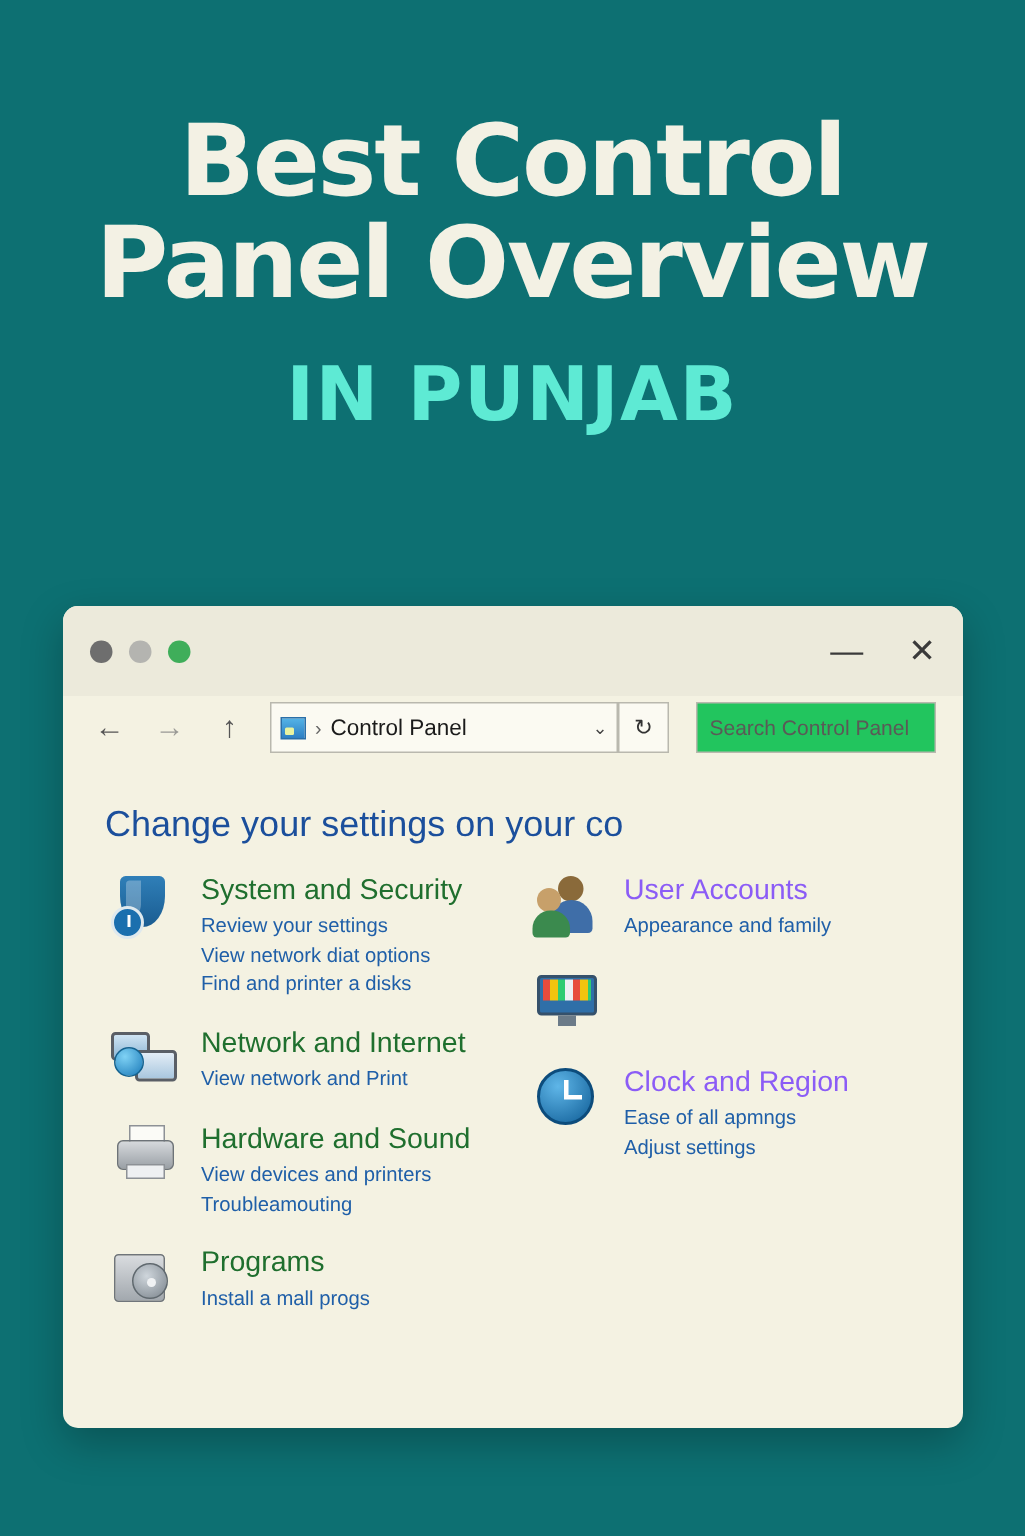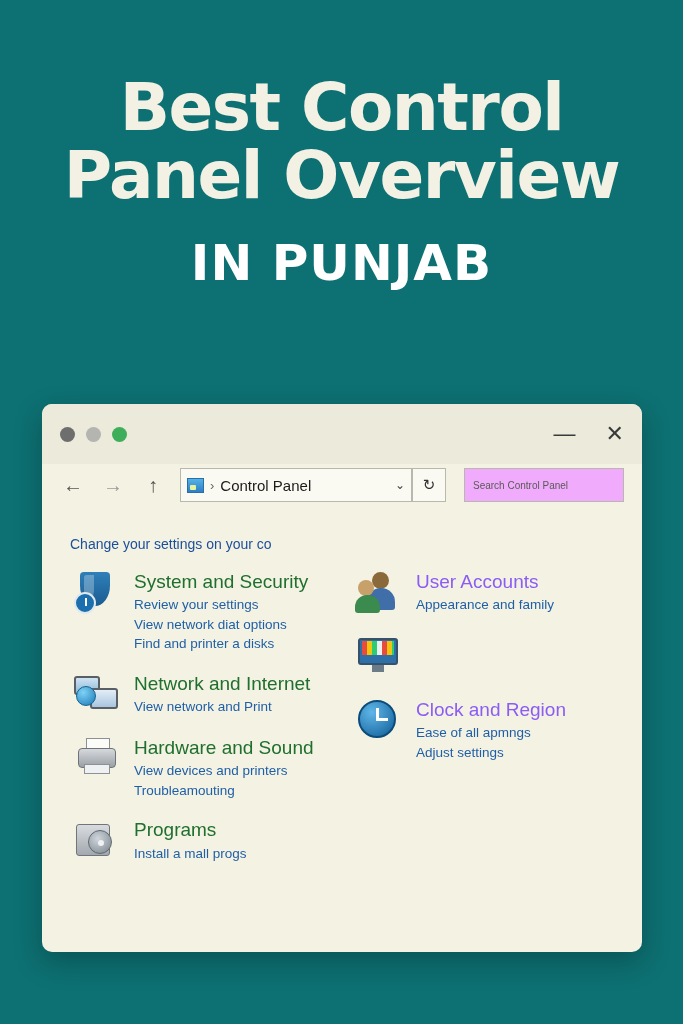--- a/index.html
+++ b/index.html
@@ -23,21 +23,21 @@
     color: #f3f1e4;
     font-family: "DejaVu Sans", sans-serif;
     font-weight: bold;
     font-size: 66px;
     line-height: 1.03;
     letter-spacing: -1.5px;
   }
   .poster-title .line2 { display: block; }
   .poster-sub {
     margin-top: 24px;
-    color: #ffffff;
+    color: #5eead4;
     font-family: "DejaVu Sans", sans-serif;
     font-weight: bold;
     font-size: 50px;
     letter-spacing: 1px;
   }
 
   
   .window {
     position: absolute;
     left: 42px;
@@ -116,33 +116,33 @@
     width: 34px; height: 34px;
     border: 1px solid #b9b8ae;
     background: #fbfaf2;
     display: flex; align-items: center; justify-content: center;
     font-size: 15px; color: #333;
     margin-left: -14px;
   }
   .searchbox {
     flex: 1;
     height: 34px;
-    background: #f0abfc;
+    background: #22c55e;
     border: 1px solid #b9b8ae;
     display: flex; align-items: center;
     padding: 0 8px;
-    font-size: 10px;
+    font-size: 14px;
     color: #5a5a57;
     margin-left: 4px;
   }
 
   
   .heading {
     padding: 22px 22px 4px 28px;
-    font-size: 14px;
+    font-size: 24px;
     color: #1b4f9c;
     white-space: nowrap;
     overflow: hidden;
   }
   .columns {
     display: flex;
     padding: 14px 18px 0 32px;
     gap: 14px;
   }
   .col { width: 50%; }

